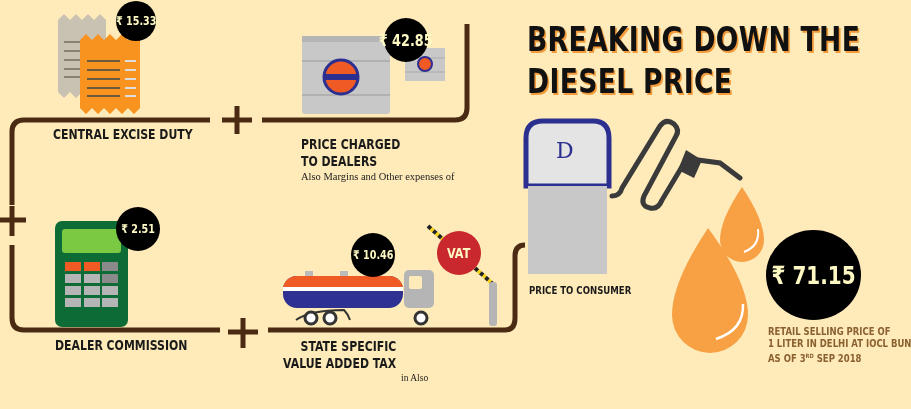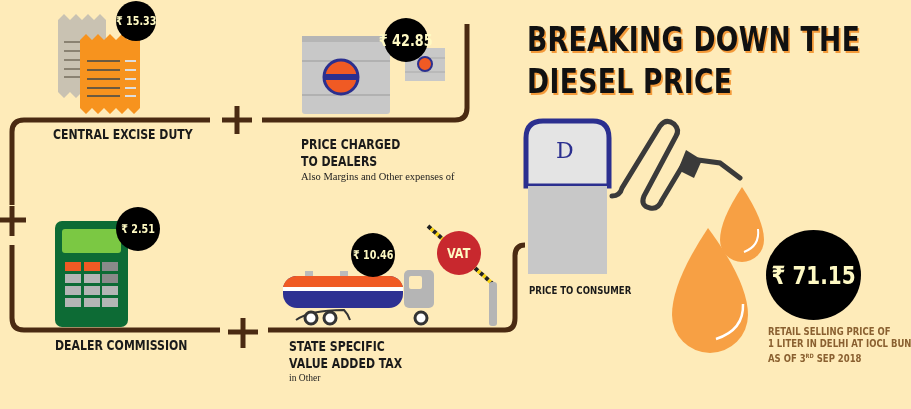--- a/index.html
+++ b/index.html
@@ -158,24 +158,24 @@
     <span>₹ 2.51</span>
   </div>
 <div class="abs label" style="left:55px;top:337px;">DEALER COMMISSION</div>
 
 <div class="abs badge" style="left:351px;top:233px;width:44px;height:44px;font-size:12px;">
     <span>₹ 10.46</span>
   </div>
 <div class="abs badge" style="left:437px;top:231px;width:44px;height:44px;font-size:14px;background:#c8282e;">
     <span>VAT</span>
   </div>
-<div class="abs" style="left:289px;top:338px;">
+<div class="abs" style="left:283px;top:338px;text-align:right;">
   <div class="label">STATE SPECIFIC</div>
   <div class="label">VALUE ADDED TAX</div>
-  <div class="sub" style="font-size:9.5px;">in Other</div>
+  <div class="sub" style="font-size:9.5px;">in Also</div>
 </div>
 
 <div class="abs" style="left:556px;top:138px;font-family:'DejaVu Serif',serif;font-size:22px;color:#2b2f8f;">D</div>
 <div class="abs label" style="left:529px;top:282px;font-size:11px;">PRICE TO CONSUMER</div>
 
 <div class="abs badge" style="left:766px;top:230px;width:95px;height:90px;font-size:25px;">
     <span>₹ 71.15</span>
   </div>
 <div class="abs retail">
   <div>RETAIL SELLING PRICE OF</div>

